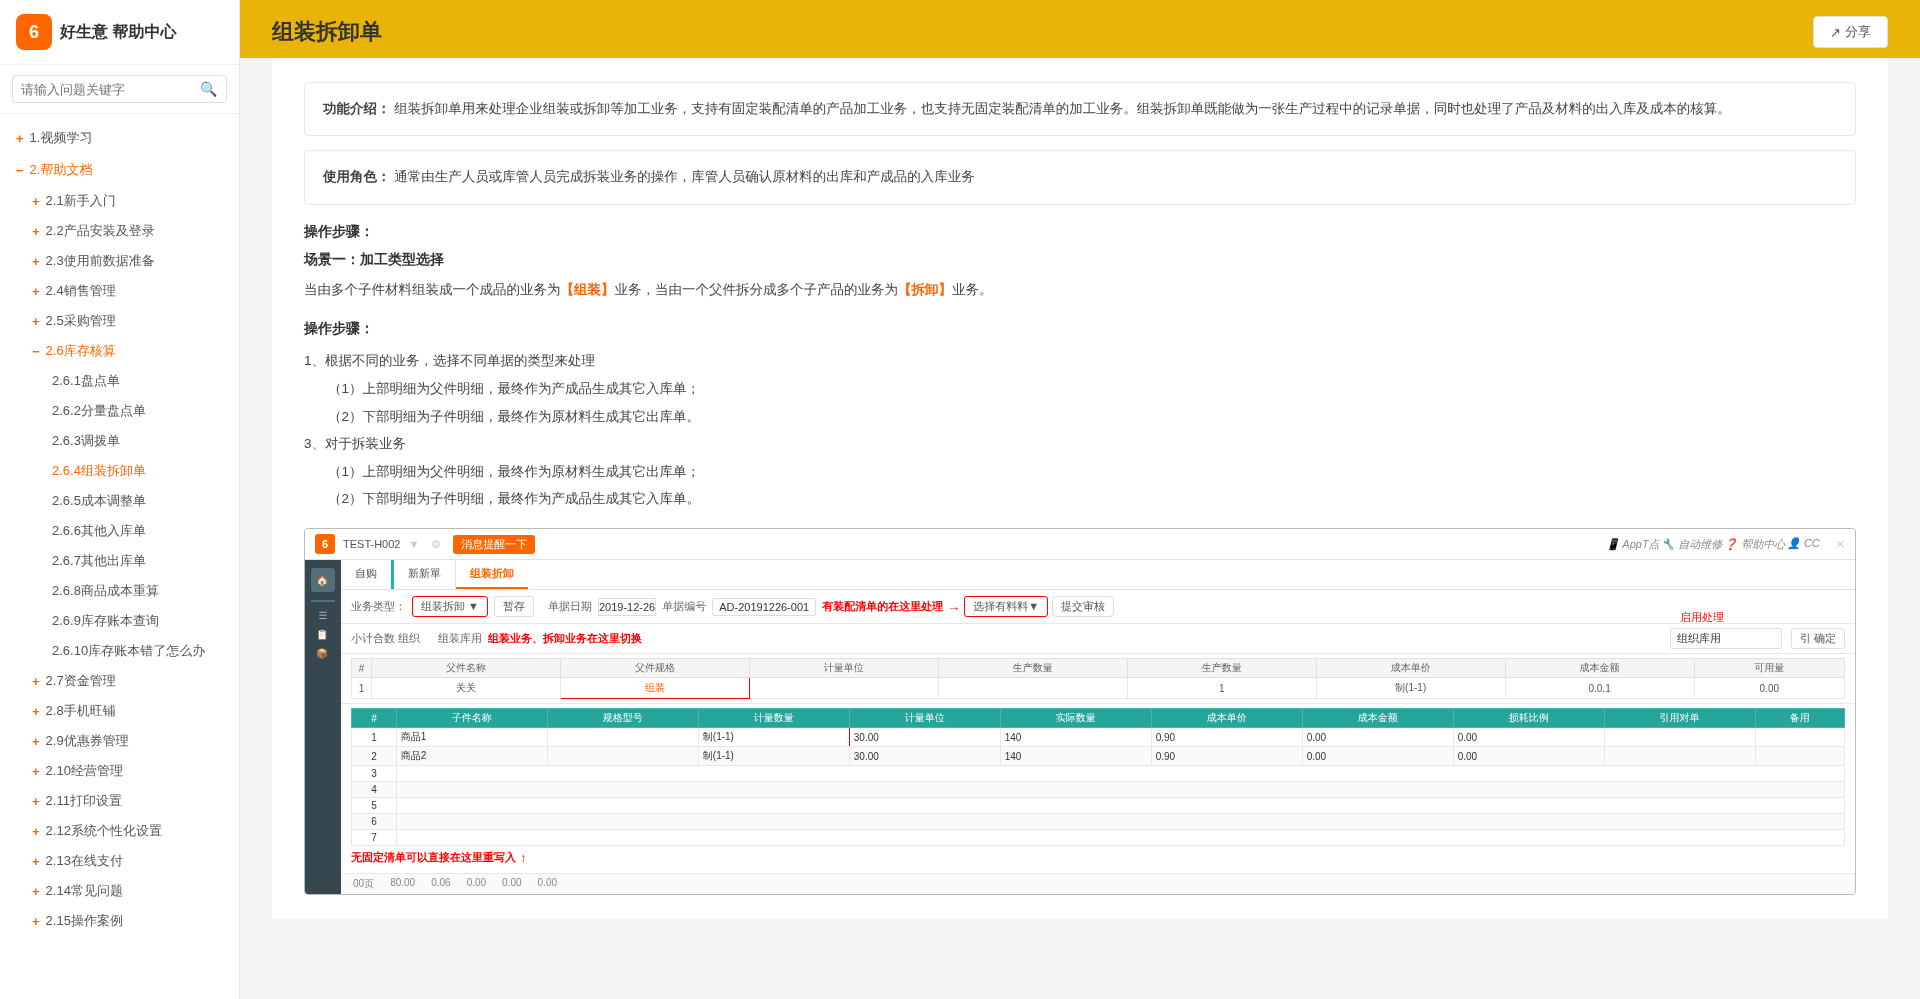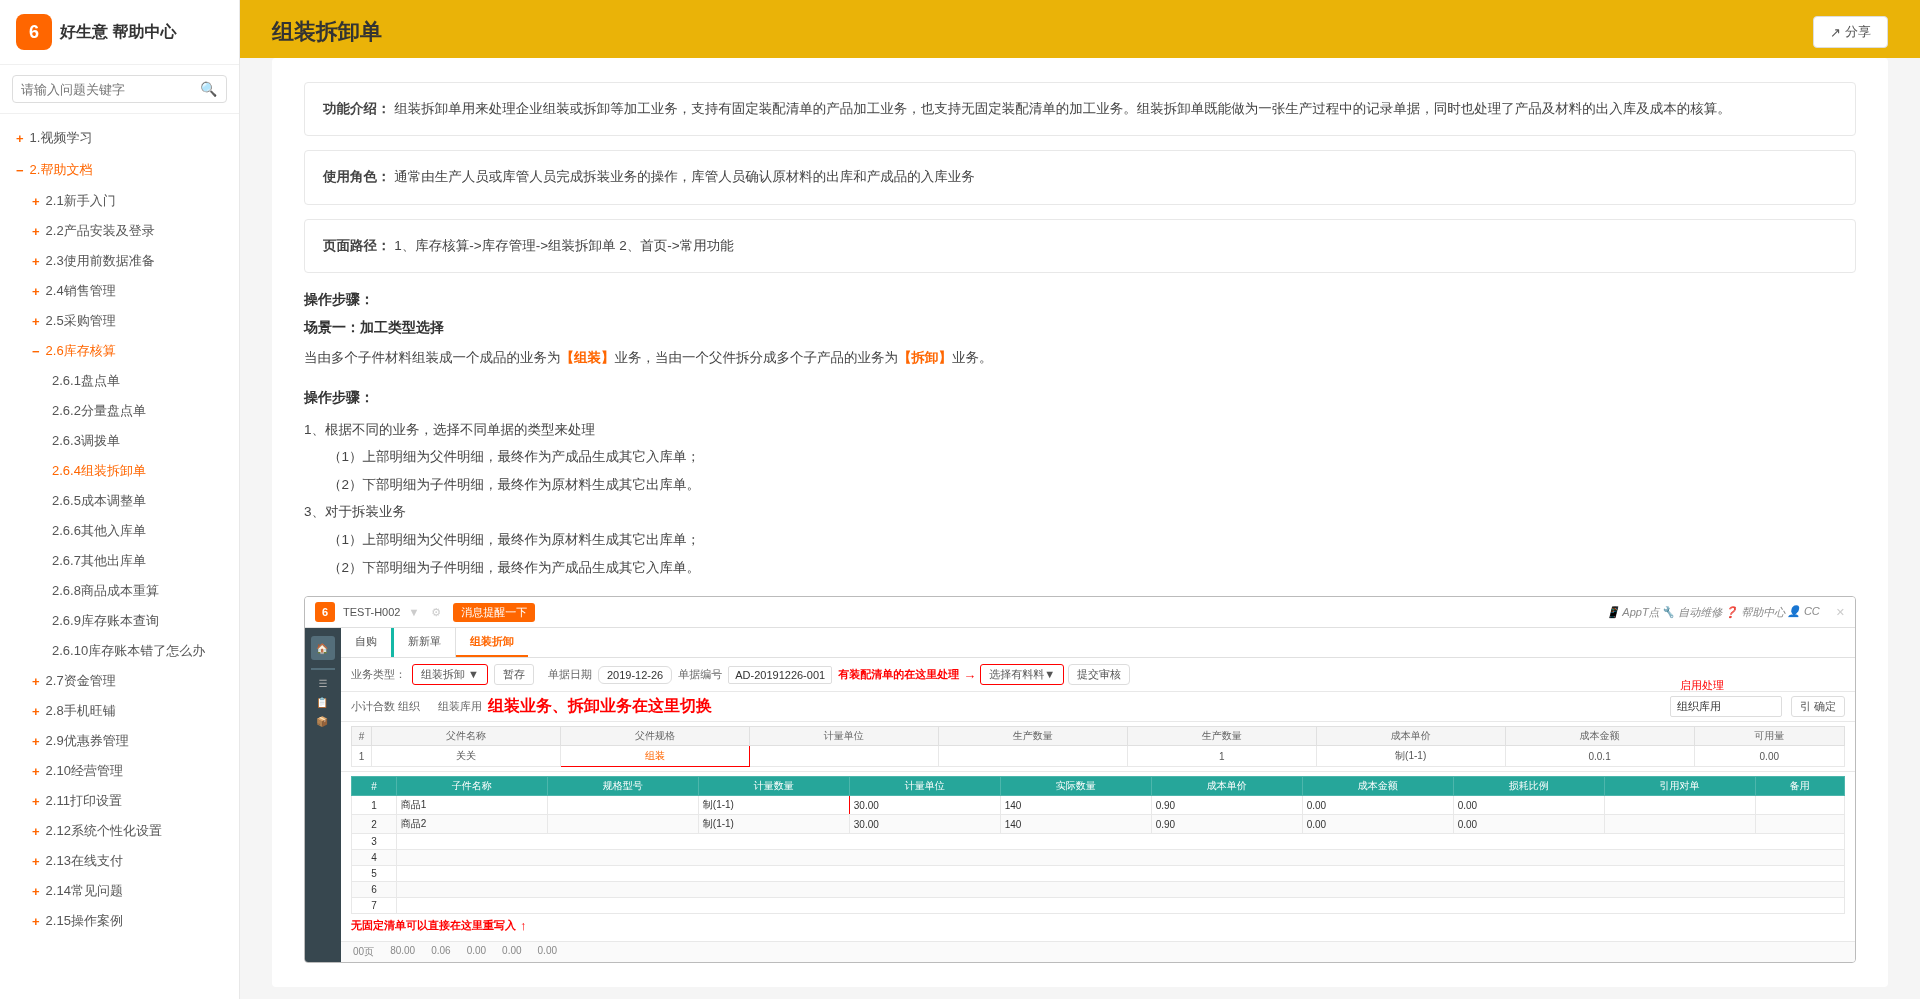--- a/index.html
+++ b/index.html
@@ -341,24 +341,20 @@
     <div class="info-block">
       <span class="bold-label">功能介绍：</span>
       <span>组装拆卸单用来处理企业组装或拆卸等加工业务，支持有固定装配清单的产品加工业务，也支持无固定装配清单的加工业务。组装拆卸单既能做为一张生产过程中的记录单据，同时也处理了产品及材料的出入库及成本的核算。</span>
     </div>
 
     <div class="info-block">
       <span class="bold-label">使用角色：</span>
       <span>通常由生产人员或库管人员完成拆装业务的操作，库管人员确认原材料的出库和产成品的入库业务</span>
     </div>
 
-    <div class="info-block">
-      <span class="bold-label">页面路径：</span>
-      <span>1、库存核算-&gt;库存管理-&gt;组装拆卸单 2、首页-&gt;常用功能</span>
-    </div>
 
     <div class="section-title">操作步骤：</div>
 
     <div class="scenario-title">场景一：加工类型选择</div>
 
     <div class="content-text">
       当由多个子件材料组装成一个成品的业务为<span class="orange-link">【组装】</span>业务，当由一个父件拆分成多个子产品的业务为<span class="orange-link">【拆卸】</span>业务。
     </div>
 
     <div class="section-title">操作步骤：</div>
@@ -409,38 +405,38 @@
               <div style="margin-left: auto; display: flex; align-items: center; padding: 0 8px; gap: 4px;">
               </div>
             </div>
 
             <div style="background: #fff; border-bottom: 1px solid #e8e8e8; padding: 6px 10px; display: flex; align-items: center; gap: 6px; font-size: 11px; flex-wrap: wrap;">
               <span style="color: #666;">业务类型：</span>
               <div style="border: 1px solid #f00; border-radius: 3px; padding: 2px 8px; background: #fff; color: #555; cursor: pointer;">组装拆卸 ▼</div>
               <div style="border: 1px solid #ddd; border-radius: 3px; padding: 2px 8px; background: #fff; color: #555; cursor: pointer;">暂存</div>
 
               <span style="color: #666; margin-left: 8px;">单据日期</span>
-              <div style="border: 1px solid #ddd; border-radius: 6px; padding: 2px 8px; background: #fff; font-size: 11px;">2019-12-26</div>
+              <div style="border: 1px solid #ddd; border-radius: 0; padding: 2px 0; background: #fff; font-size: 11px;">2019-12-26</div>
               <span style="color: #666;">单据编号</span>
               <div style="border: 1px solid #ddd; border-radius: 2px; padding: 2px 6px; background: #fff; font-size: 11px;">AD-20191226-001</div>
 
               <div style="position: relative; display: inline-flex; align-items: center;">
                 <span style="color: red; font-size: 11px; font-weight: bold;">有装配清单的在这里处理</span>
                 <span style="color: red; font-size: 13px; margin: 0 4px;">→</span>
                 <div style="border: 1px solid #f00; border-radius: 3px; padding: 2px 8px; background: #fff; color: #555; cursor: pointer; font-size: 11px;">选择有料料▼</div>
                 <div style="border: 1px solid #ddd; border-radius: 4px; padding: 2px 8px; background: #fff; color: #555; cursor: pointer; font-size: 11px; margin-left: 4px;">提交审核</div>
               </div>
             </div>
 
             <div style="background: #fff; border-bottom: 1px solid #e8e8e8; padding: 4px 10px; display: flex; align-items: center; gap: 6px; font-size: 11px;">
               <span style="color: #666;">小计合数 组织</span>
               <span style="color: #666; margin-left: 12px;">组装库用</span>
 
               <div style="position: relative; display: inline-flex; align-items: center; gap: 6px;">
-                <span style="color: red; font-size: 16px; font-weight: bold;">组装业务、拆卸业务在这里切换</span>
+                <span style="color: red; font-size: 11px; font-weight: bold;">组装业务、拆卸业务在这里切换</span>
               </div>
 
               <div style="margin-left: auto; position: relative;">
                 <div style="border: 1px solid #ddd; border-radius: 2px; padding: 2px 60px 2px 6px; background: #fff; font-size: 11px; display: inline-block;">组织库用</div>
                 <span style="color: red; font-size: 11px; position: absolute; top: -18px; left: 10px; white-space: nowrap;">启用处理</span>
                 <div style="border: 1px solid #ddd; border-radius: 3px; padding: 2px 8px; background: #fff; color: #555; cursor: pointer; font-size: 11px; margin-left: 6px; display: inline-block;">引 确定</div>
               </div>
             </div>
 
             <div style="padding: 4px 10px; background: #fff; border-bottom: 1px solid #e8e8e8;">

